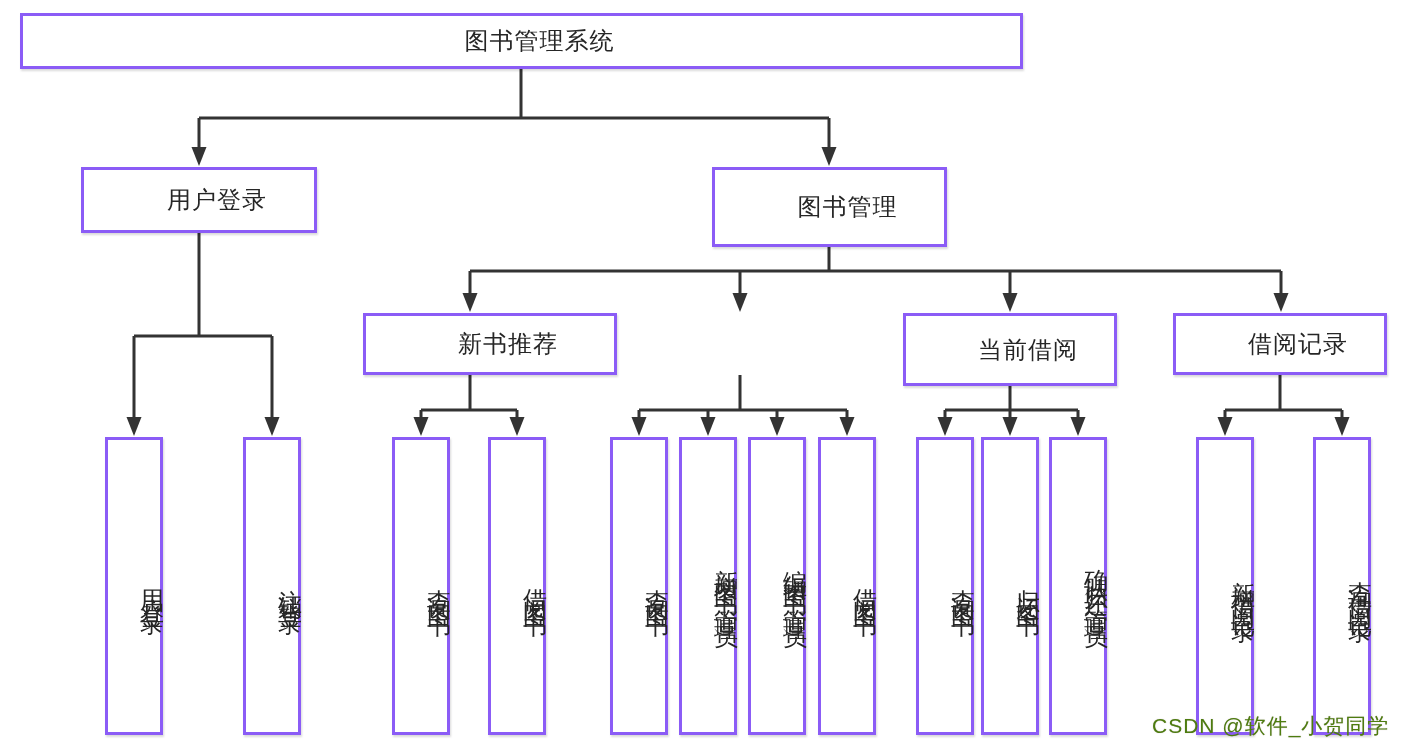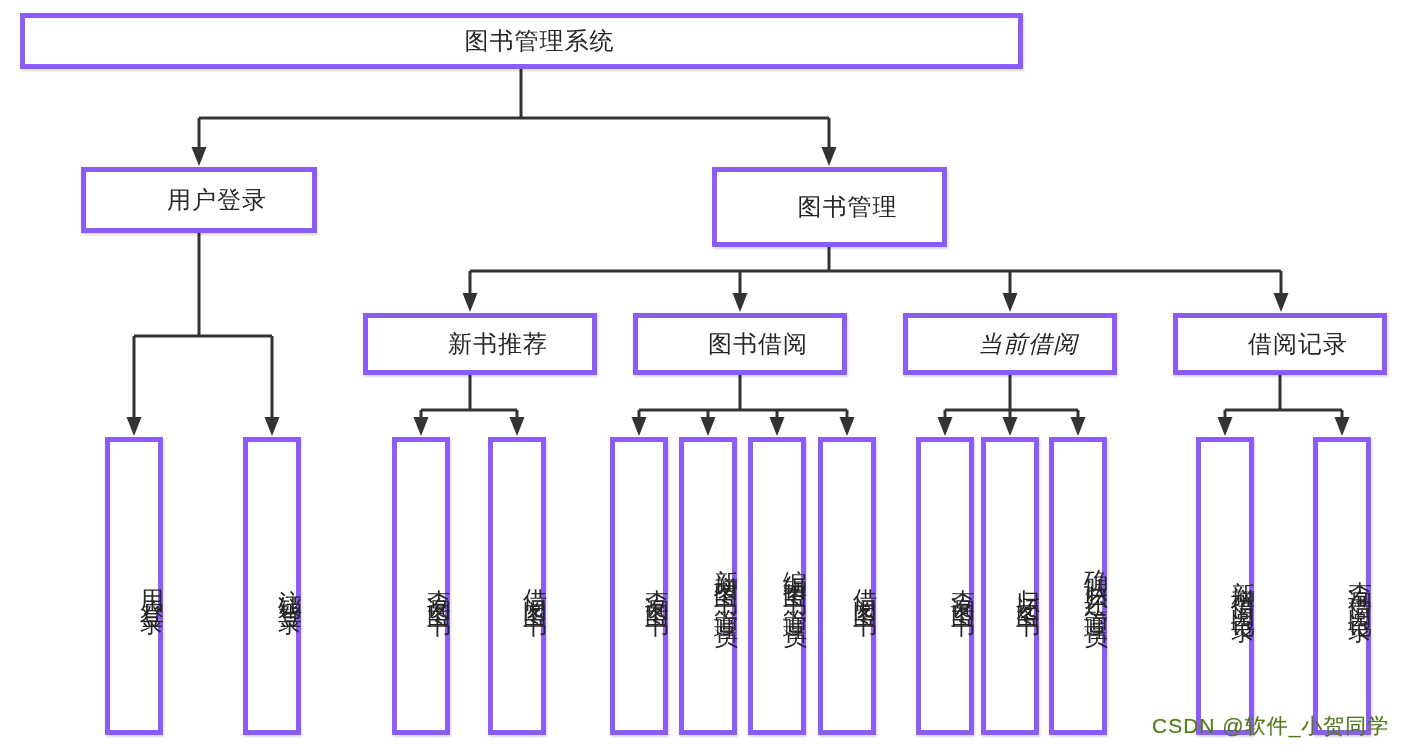--- a/index.html
+++ b/index.html
@@ -7,21 +7,21 @@
     position:relative;
     width:1405px; height:747px;
     background:#ffffff;
     font-family:"Liberation Sans", sans-serif;
     overflow:hidden;
   }
   .connectors { position:absolute; left:0; top:0; width:1405px; height:747px; }
   .node {
     position:absolute;
     box-sizing:border-box;
-    border:5px solid #8b5cf6;
+    border:3px solid #8b5cf6;
     background:#ffffff;
     display:flex;
     align-items:center;
     justify-content:center;
     color:#262626;
     box-shadow:1px 2px 2px rgba(0,0,0,0.15);
     padding-left:36px;
   }
   .h-node { font-size:24px; letter-spacing:1px; white-space:nowrap; }
   .v-node span {
@@ -87,23 +87,22 @@
       <path d="M1217.5 417 L1232.5 417 L1225 436 Z"></path>
       <path d="M1334.5 417 L1349.5 417 L1342 436 Z"></path>
     </g>
   </svg>
 
   <div class="node h-node" style="left:20px; top:13px; width:1003px; height:56px;">图书管理系统</div>
 
   <div class="node h-node" style="left:81px; top:167px; width:236px; height:66px;">用户登录</div>
   <div class="node h-node" style="left:712px; top:167px; width:235px; height:80px;">图书管理</div>
 
-  <div class="node h-node" style="left:363px; top:313px; width:234px; height:62px;">新书推荐</div>
-  <div class="node h-node" style="left:633px; top:313px; width:214px; height:62px;">图书借阅</div>
-  <div class="node h-node" style="left:903px; top:313px; width:214px; height:62px;font-style:italic;">当前借阅</div>
+  <div class="node h-node" style="left:363px; top:313px; width:254px; height:62px;">新书推荐</div>
+  <div class="node h-node" style="left:903px; top:313px; width:214px; height:73px;">当前借阅</div>
   <div class="node h-node" style="left:1173px; top:313px; width:214px; height:62px;">借阅记录</div>
 
   <div class="node v-node" style="left:105px; top:437px; width:58px; height:298px;">
     <span>用户登录</span>
   </div>
   <div class="node v-node" style="left:243px; top:437px; width:58px; height:298px;">
     <span>注销登录</span>
   </div>
 
   <div class="node v-node" style="left:392px; top:437px; width:58px; height:298px;">

